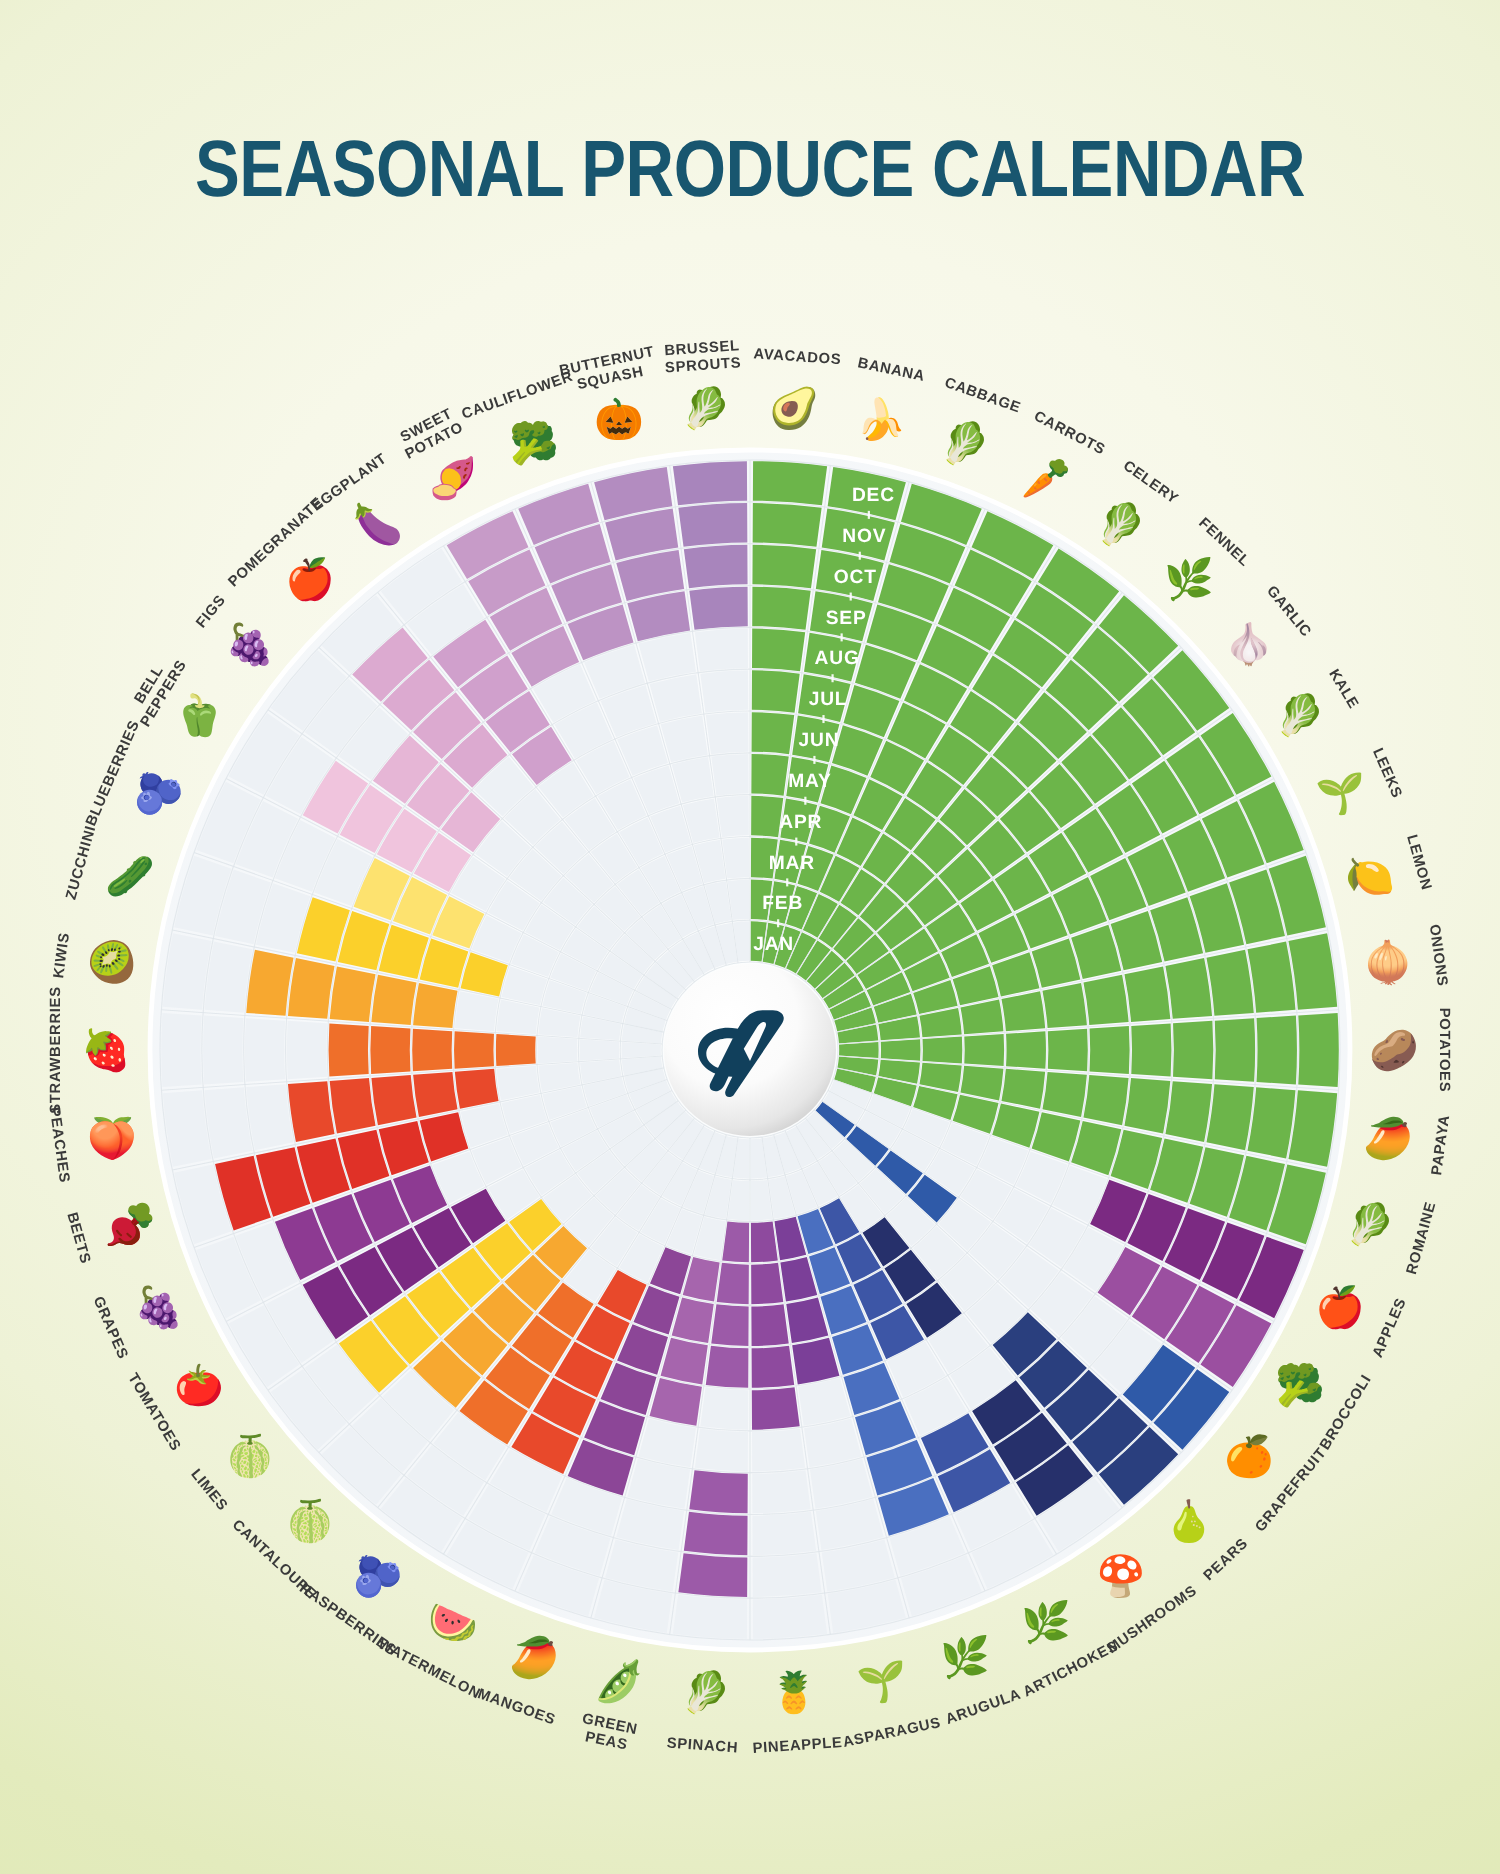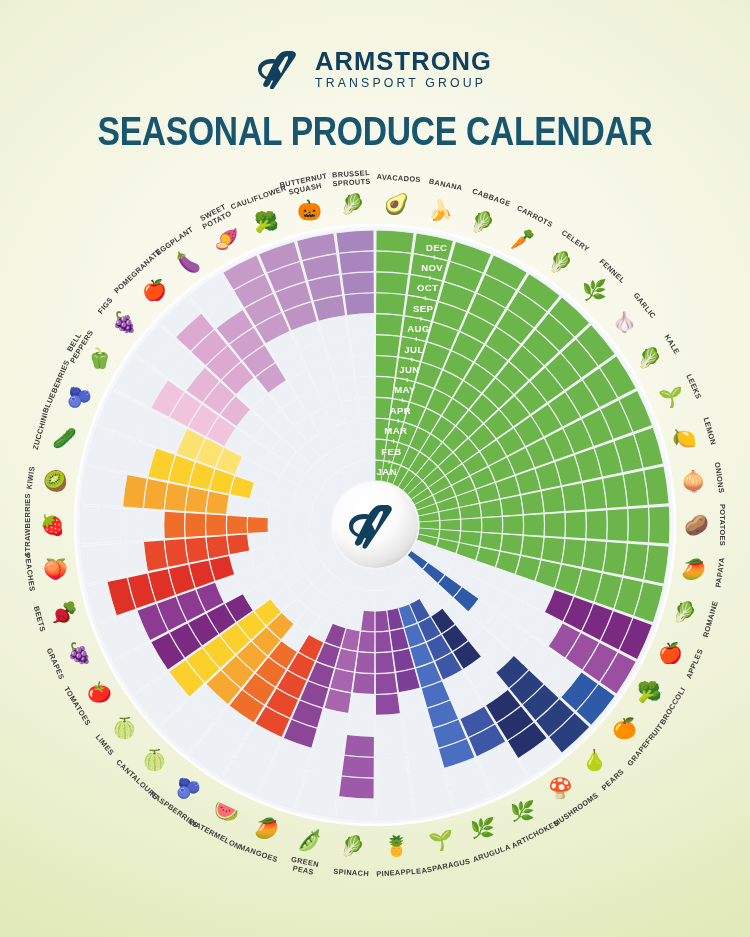--- a/index.html
+++ b/index.html
@@ -59,33 +59,20 @@
   .produce-label {
     font-size: 7.4px; font-weight: bold; fill: #3a3a3a;
     letter-spacing: 0.35px;
   }
   .emoji-icon { font-size: 20px; }
 </style>
 </head>
 <body>
 
 <div id="header">
-  <div id="brand-row">
-    <svg id="brand-mark" viewBox="0 0 100 86">
-      <path d="M62 4 C50 4 42 14 36 26 L12 74 C10 78 12 82 17 82 C21 82 24 79 26 75 L32 62
-               C20 62 8 56 8 46 C8 37 18 31 30 31 C34 31 38 32 41 33 L45 24
-               C40 22 34 21 29 21 C13 21 0 30 0 44 C0 58 15 68 33 68 L27 80
-               C24 86 29 90 34 86 L80 18 C86 10 80 4 72 4 Z
-               M57 20 C61 14 67 14 65 20 L50 53 L44 41 Z" fill="#11405c"></path>
-    </svg>
-    <div id="brand-text">
-      <span id="brand-name">ARMSTRONG</span>
-      <span id="brand-sub">TRANSPORT GROUP</span>
-    </div>
-  </div>
   <div id="main-title">SEASONAL PRODUCE CALENDAR</div>
 </div>
 
 <div id="wheel-wrap">
   <svg id="wheel" width="750" height="760" viewBox="0 0 750 760">
     <defs>
       <radialGradient id="hubGrad" cx="38%" cy="32%" r="72%">
         <stop offset="0%" stop-color="#ffffff"></stop>
         <stop offset="55%" stop-color="#fbfbfb"></stop>
         <stop offset="88%" stop-color="#e6e6e6"></stop>

